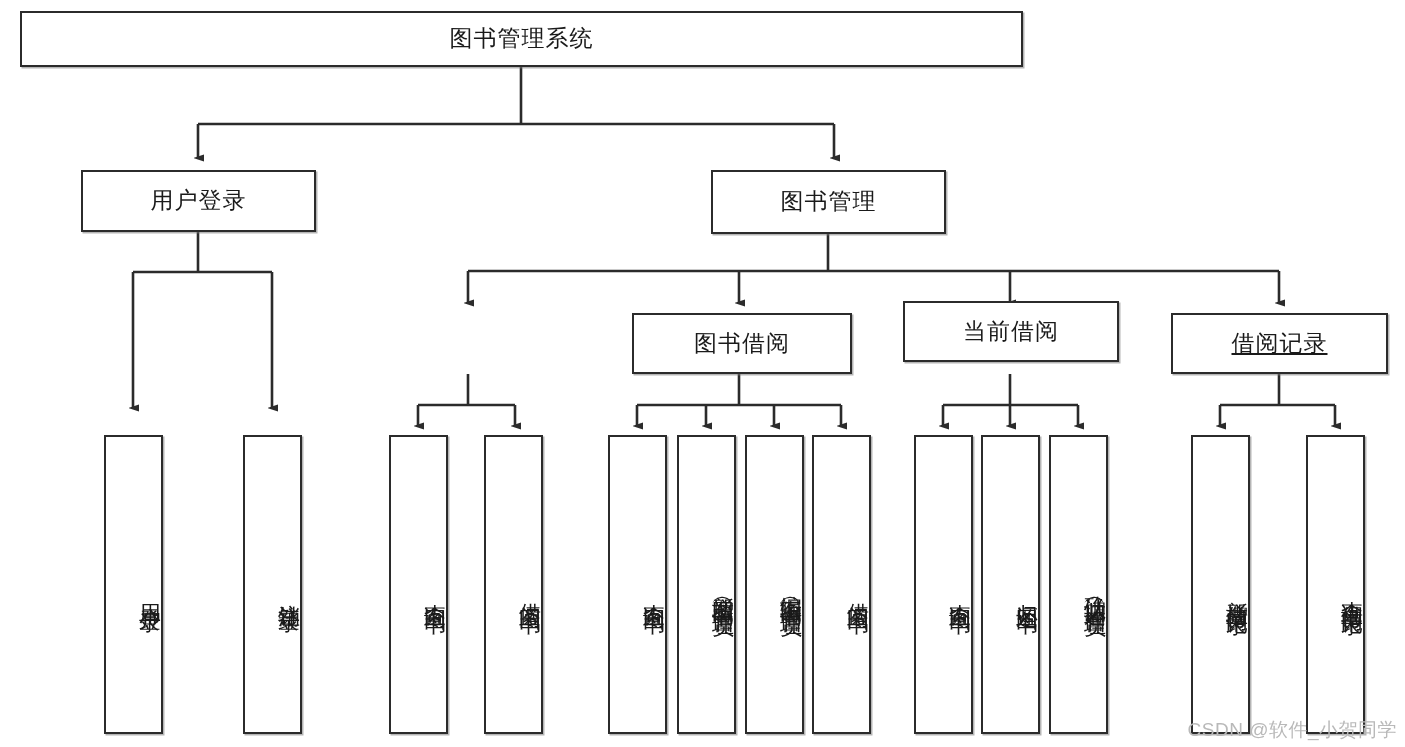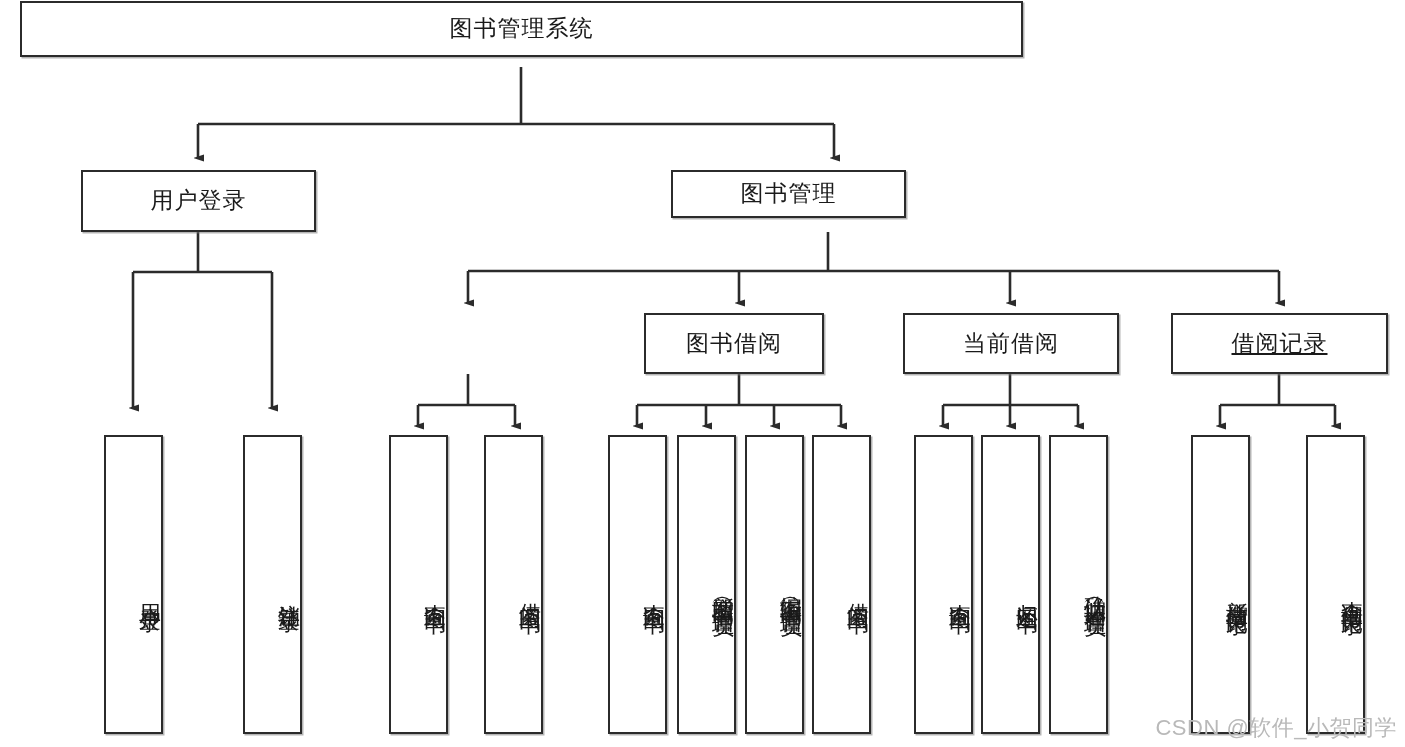--- a/index.html
+++ b/index.html
@@ -53,21 +53,21 @@
   }
   .node.vert > span {
     writing-mode: vertical-rl;
     text-orientation: upright;
     display: block;
   }
   #watermark {
     position: absolute;
     right: 8px;
     bottom: 4px;
-    font-size: 22px;
+    font-size: 19px;
     color: #b9b9b9;
     letter-spacing: 0.5px;
     user-select: none;
     white-space: nowrap;
   }
 </style>
 </head>
 <body>
 
 <div id="canvas">
@@ -127,30 +127,30 @@
     </g>
 
     <g stroke="#2b2b2b" stroke-width="2.6" fill="none">
       <path d="M1279,374 L1279,405"></path>
       <path d="M1220,405 L1335,405"></path>
       <path d="M1220,405 L1220,426" marker-end="url(#arrow)"></path>
       <path d="M1335,405 L1335,426" marker-end="url(#arrow)"></path>
     </g>
   </svg>
 
-  <div class="node horiz" style="left:20px; top:1px; width:1003px; height:56px;">图书管理系统</div>
+  <div class="node horiz" style="left:20px; top:11px; width:1003px; height:56px;">图书管理系统</div>
 
   <div class="node horiz" style="left:81px; top:170px; width:235px; height:62px;">用户登录</div>
 
-  <div class="node horiz" style="left:671px; top:170px; width:235px; height:48px;">图书管理</div>
+  <div class="node horiz" style="left:711px; top:170px; width:235px; height:64px;">图书管理</div>
 
 
-  <div class="node horiz" style="left:632px; top:313px; width:180px; height:61px;margin-left:12px;">图书借阅</div>
+  <div class="node horiz" style="left:632px; top:313px; width:220px; height:61px;">图书借阅</div>
 
-  <div class="node horiz" style="left:903px; top:313px; width:216px; height:61px;">当前借阅</div>
+  <div class="node horiz" style="left:903px; top:301px; width:216px; height:61px;">当前借阅</div>
 
   <div class="node horiz" style="left:1171px; top:313px; width:217px; height:61px;text-decoration:underline;">借阅记录</div>
 
   <div class="node vert" style="left:104px; top:435px; width:59px; height:299px;">
     <span>用户登录</span>
   </div>
   <div class="node vert" style="left:243px; top:435px; width:59px; height:299px;">
     <span>注销登录</span>
   </div>
 

